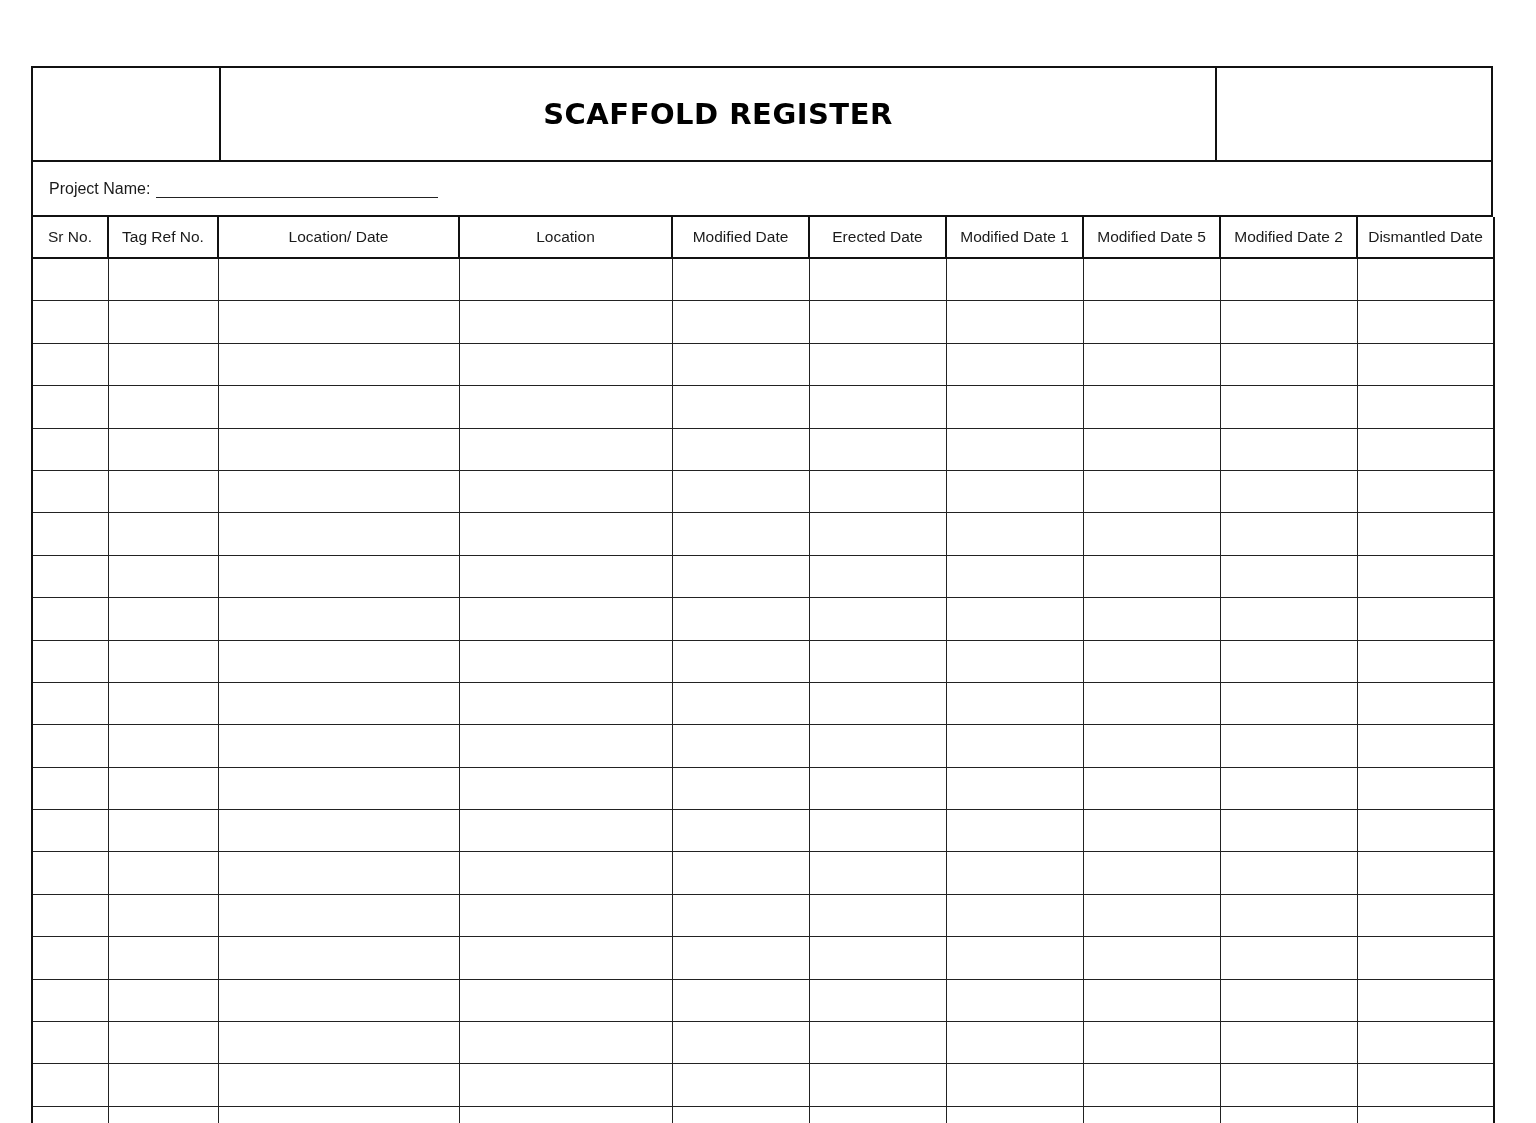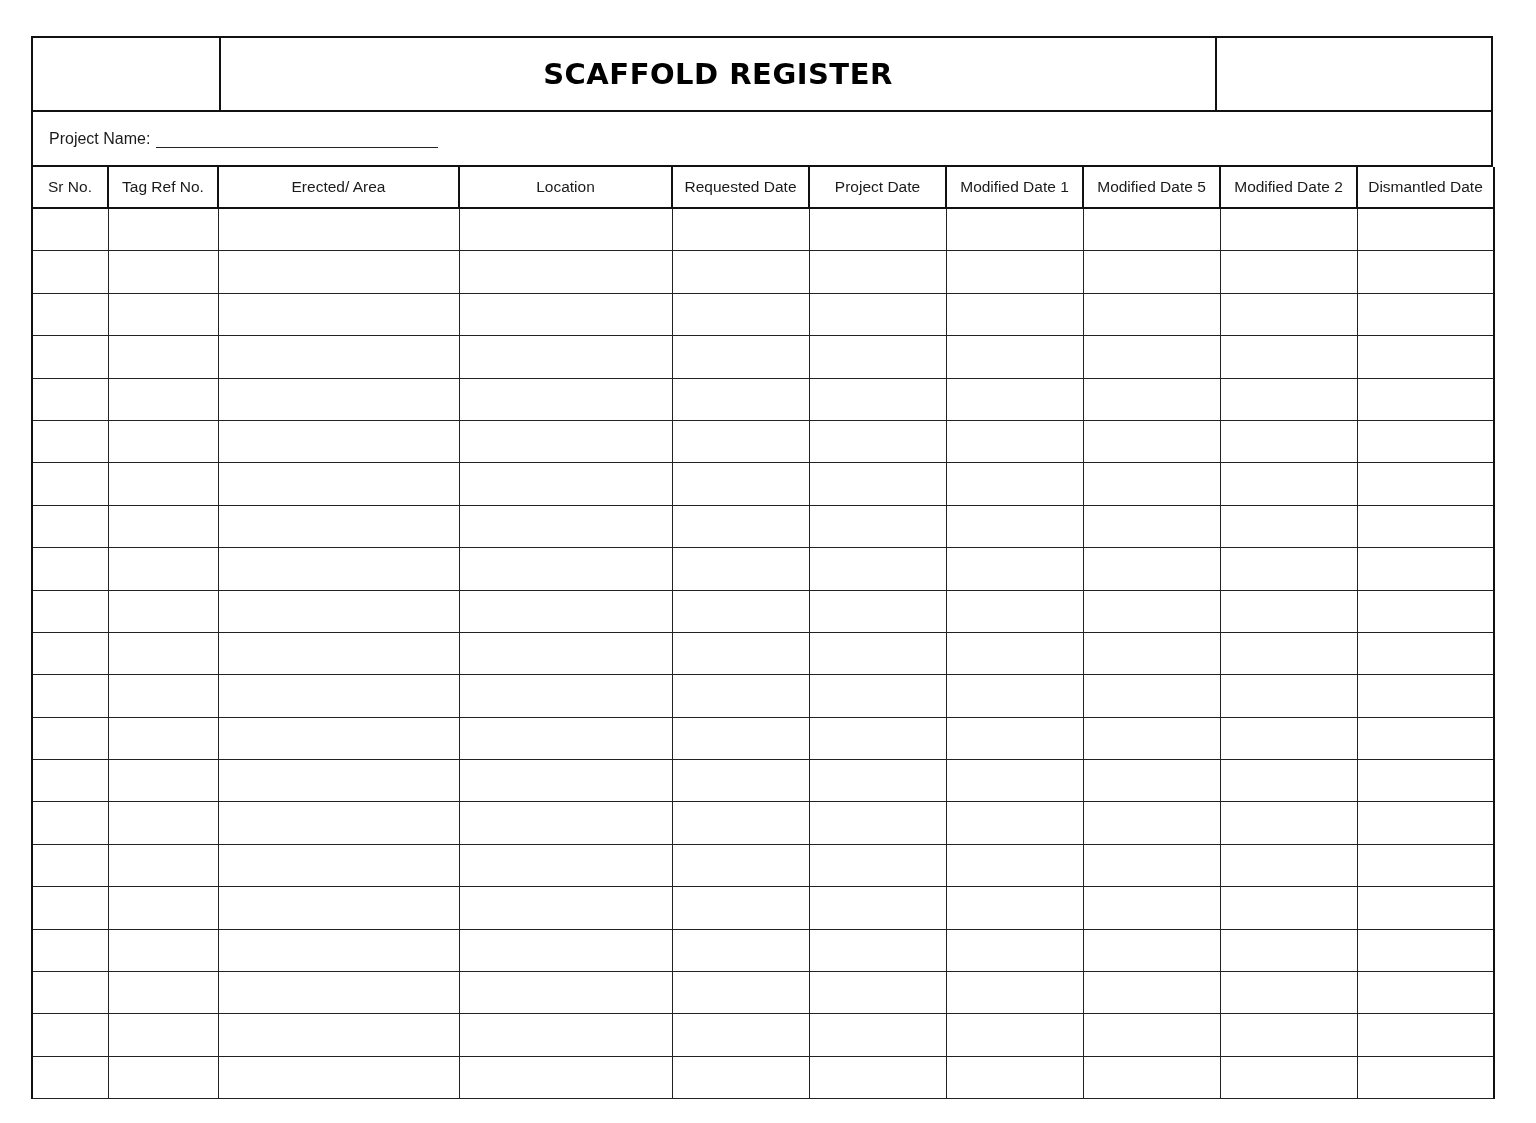--- a/index.html
+++ b/index.html
@@ -1,18 +1,18 @@
 <!DOCTYPE html>
 <html><head>
 <meta charset="utf-8">
 <style>
   html, body { margin:0; padding:0; background:#ffffff; }
   body { width:1536px; height:1123px; position:relative; font-family:"Liberation Sans", sans-serif; color:#1a1a1a; overflow:hidden; }
   .sheet { position:absolute; left:31px; top:36px; width:1462px; }
-  .top { display:flex; height:76px; border:2px solid #111; box-sizing:border-box; }
+  .top { display:flex; height:96px; border:2px solid #111; box-sizing:border-box;margin-top:30px; }
   .top .logo { width:186px; border-right:2px solid #111; }
   .top .title { flex:1; display:flex; align-items:center; justify-content:center; font-weight:900; font-size:29px; letter-spacing:0.5px; color:#000; font-family:"DejaVu Sans", sans-serif; border-right:2px solid #111; }
   .top .right { width:274px; }
   .proj { height:55px; border:2px solid #111; border-top:none; box-sizing:border-box; display:flex; align-items:center; padding-left:16px; font-size:16px; }
   .proj .line { display:inline-block; width:282px; border-bottom:1px solid #222; height:18px; margin-left:6px; }
   table { border-collapse:collapse; width:1462px; table-layout:fixed;padding-left:44px; }
   th { height:40px; font-weight:normal; font-size:15.5px; border:2px solid #111; border-top:none; white-space:nowrap; padding:0; text-align:center; }
   td { height:41.4px; border:1.5px solid #222; padding:0; }
   tbody tr:first-child td { border-top:2px solid #111; }
   td:first-child, th:first-child { border-left:2px solid #111; }
@@ -41,24 +41,24 @@
         <col style="width: 137px;">
         <col style="width: 137px;">
         <col style="width: 137px;">
         <col style="width: 137px;">
         <col style="width: 137px;">
       </colgroup>
     <thead>
       <tr>
         <th>Sr No.</th>
         <th>Tag Ref No.</th>
-        <th>Erected/ Area</th>
+        <th>Location/ Date</th>
         <th>Location</th>
-        <th>Requested Date</th>
-        <th>Project Date</th>
+        <th>Modified Date</th>
+        <th>Erected Date</th>
         <th>Modified Date 1</th>
         <th>Modified Date 5</th>
         <th>Modified Date 2</th>
         <th>Dismantled Date</th>
       </tr>
     </thead>
     <tbody id="tbody">
         <tr>
           <td></td>
           <td></td>

